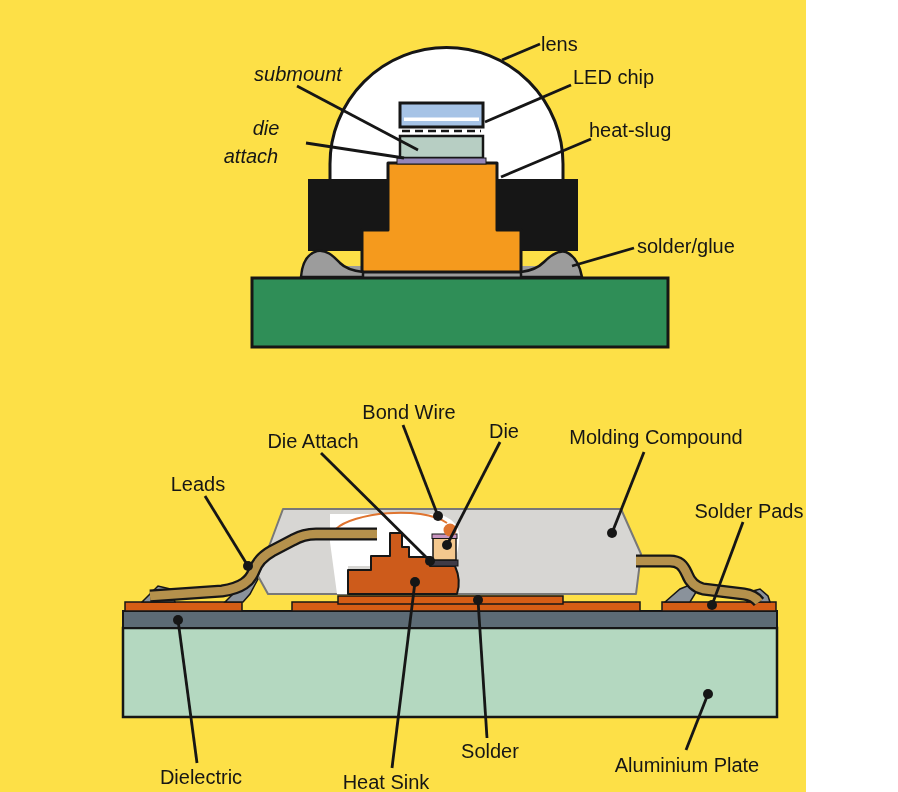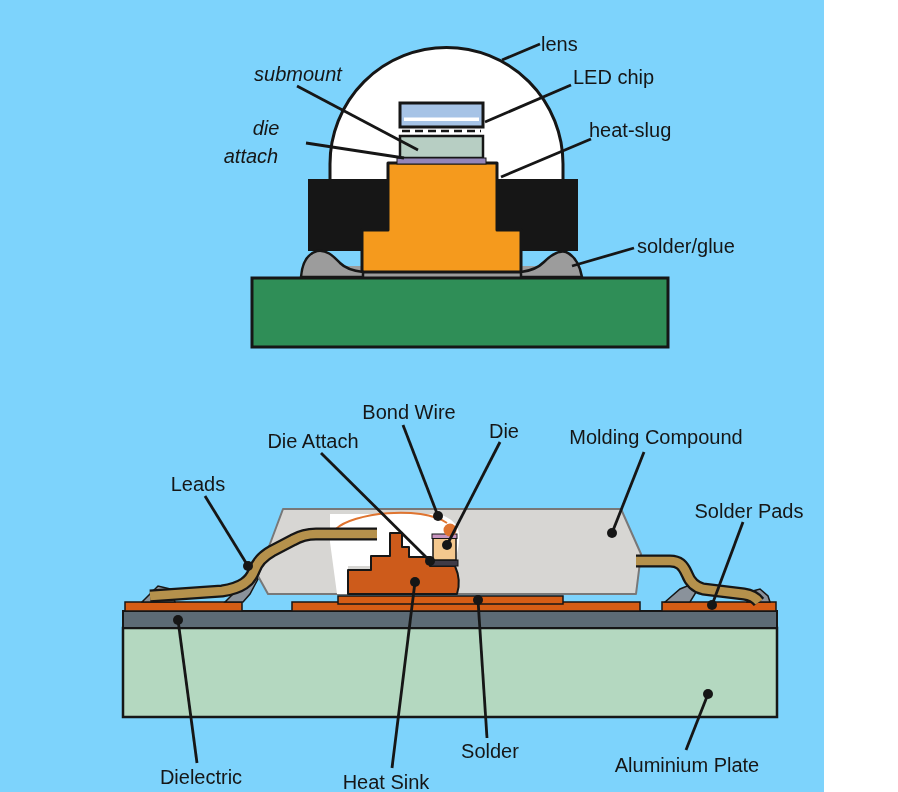--- a/index.html
+++ b/index.html
@@ -1,23 +1,22 @@
 <!DOCTYPE html>
 <html><head>
 <meta charset="utf-8">
 <style>
   html, body { margin: 0; padding: 0; background: #ffffff; }
   #stage {
     position: relative;
     width: 806px;
     height: 792px;
-    background: #7dd3fc;
+    background: #fde047;
     font-family: "Liberation Sans", sans-serif;
     overflow: hidden;
-    padding-left: 18px;
   }
   #stage svg { position: absolute; inset: 0; display: block; }
   text {
     font-family: "Liberation Sans", sans-serif;
     font-size: 20px;
     fill: #161616;
   }
   text.italic { font-style: italic; }
   .leader { stroke: #161616; stroke-width: 2.8; fill: none; }
   .dot { fill: #161616; stroke: none; }

